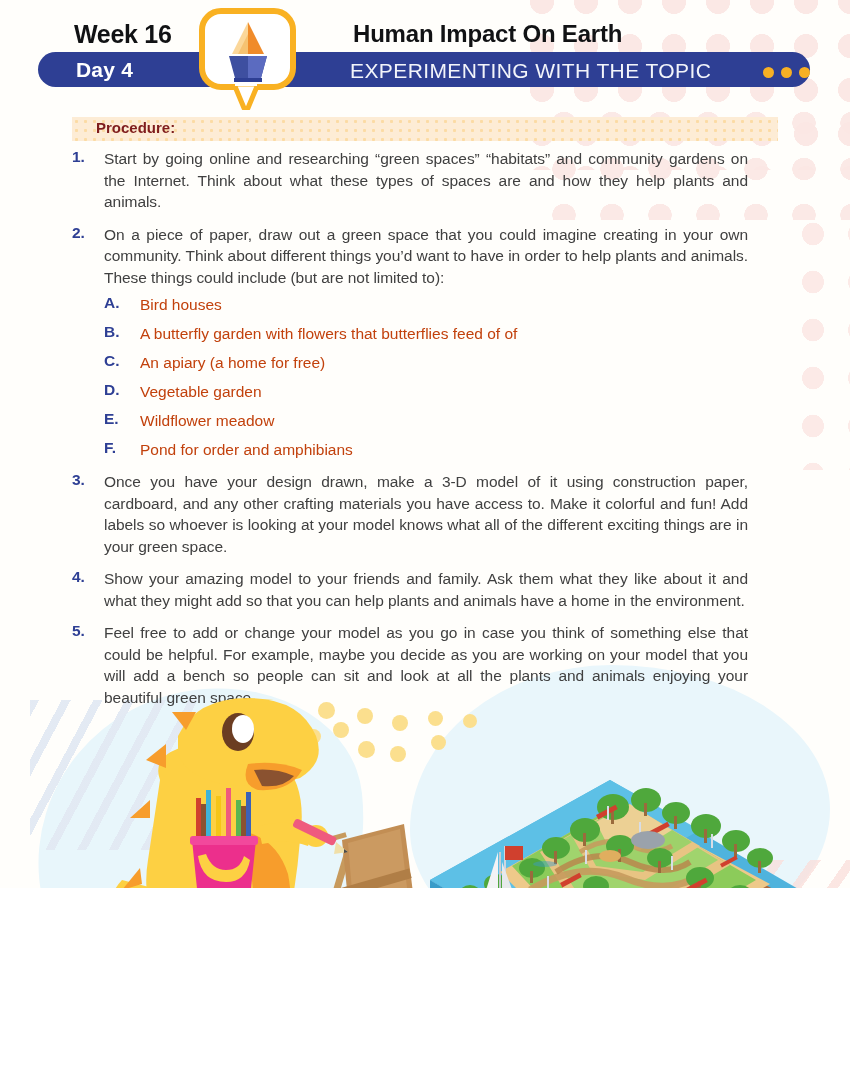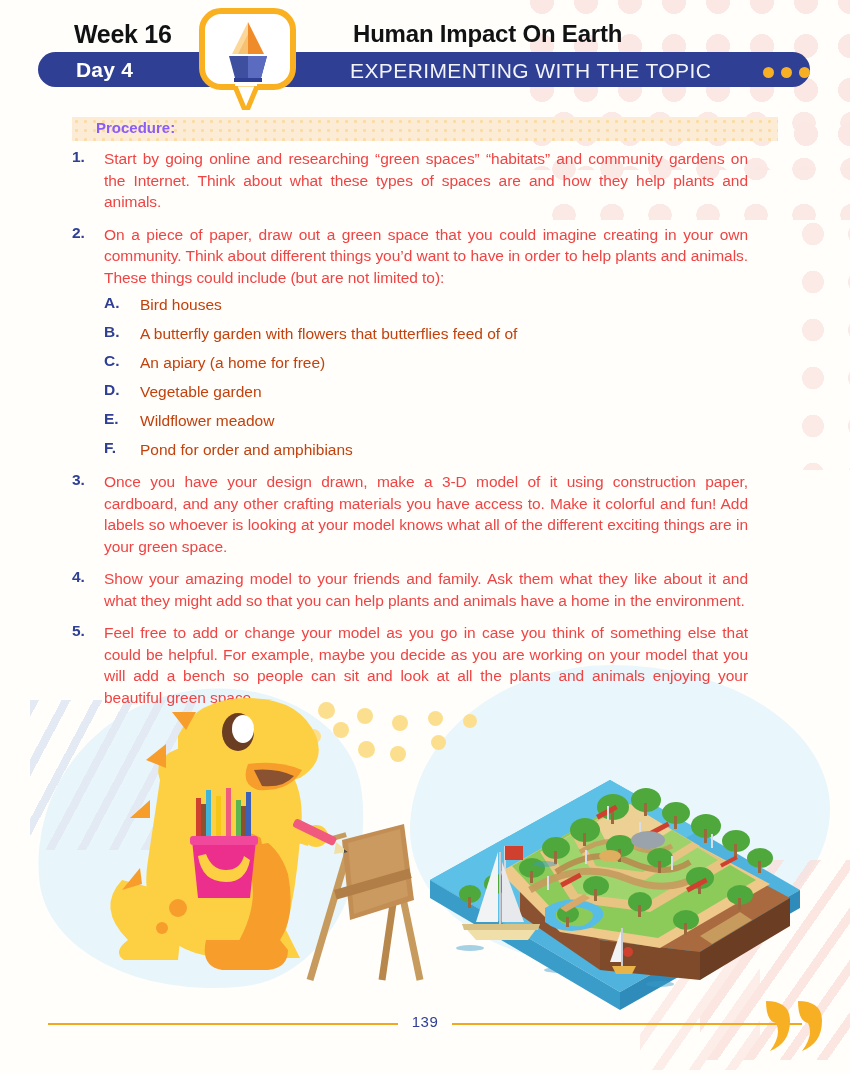--- a/index.html
+++ b/index.html
@@ -3,21 +3,21 @@
 <meta charset="utf-8">
 <style>
   html,body{margin:0;padding:0;}
   body{
     width:850px;height:1074px;
     background:#ffffff;
     font-family:"Liberation Sans", sans-serif;
     overflow:hidden;
     position:relative;
   }
-  .page{position:absolute;inset:0;width:850px;height:1074px;overflow:hidden;background:#fffefb;}
+  .page{position:absolute;inset:0;width:850px;height:888px;overflow:hidden;background:#fffefb;}
 
   
   .bg-layer{position:absolute;inset:0;pointer-events:none;}
   .dots-tr{
     position:absolute;left:520px;top:-20px;width:340px;height:190px;
     background-image:radial-gradient(#fbe7e4 38%, transparent 39%);
     background-size:44px 44px;
     opacity:.95;
   }
   .dots-tr2{
@@ -97,33 +97,33 @@
 
   
   .proc-bar{
     position:absolute;left:72px;top:117px;width:706px;height:24px;
     background:#fdecd5;
     background-image:radial-gradient(rgba(247,176,36,.28) 22%, transparent 23%);
     background-size:9px 9px;
   }
   .proc-label{
     position:absolute;left:96px;top:119px;
-    font-size:15px;font-weight:bold;color:#8b5cf6;
+    font-size:15px;font-weight:bold;color:#7f1d1d;
   }
 
   
   .content{position:absolute;left:0;top:148px;width:850px;}
   ol.steps{list-style:none;margin:0;padding:0;}
   li.step{position:relative;padding-left:104px;margin-bottom:11px;}
   li.step .num{
     position:absolute;left:72px;top:0;
     color:#2e3f94;font-weight:bold;font-size:15.5px;
   }
   li.step .txt{
-    display:block;font-size:15.5px;line-height:21.5px;color:#ef4444;
+    display:block;font-size:15.5px;line-height:21.5px;color:#404040;
     padding-right:102px;text-align:justify;text-justify:inter-word;
     letter-spacing:-.05px;
   }
   ol.sublist{list-style:none;margin:6px 0 0 0;padding:0;}
   li.substep{position:relative;padding-left:36px;margin-bottom:8px;}
   li.substep .letter{
     position:absolute;left:0;top:0;color:#2e3f94;font-weight:bold;font-size:15.5px;
   }
   li.substep .subtxt{font-size:15.5px;line-height:21px;color:#c2410c;margin-top:46px;}
 

